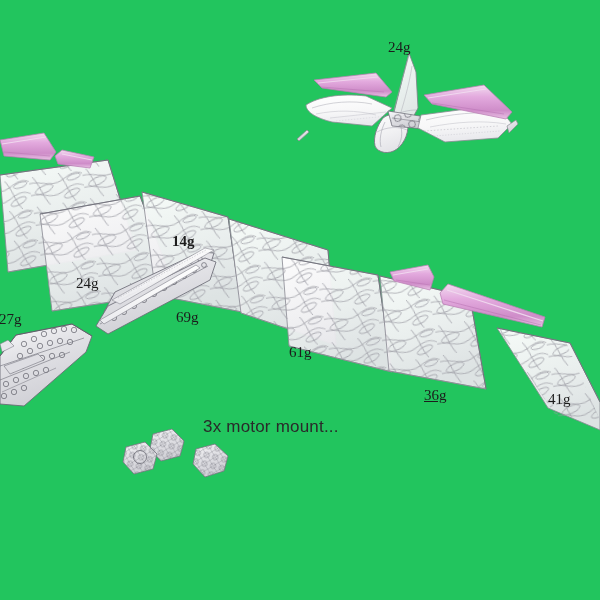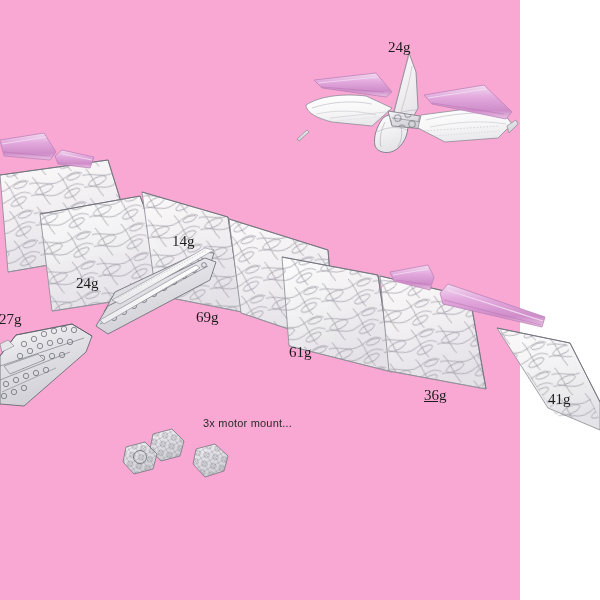--- a/index.html
+++ b/index.html
@@ -11,43 +11,43 @@
   body {
     width: 600px;
     height: 600px;
     overflow: hidden;
     font-family: "Liberation Sans", sans-serif;
     position: relative;
   }
   #stage {
     position: absolute;
     left: 0; top: 0;
-    width: 520px;
+    width: 600px;
     height: 600px;
-    background: #f9a8d4;
+    background: #22c55e;
   }
   #scene {
     position: absolute;
     left: 0; top: 0;
     width: 600px;
     height: 600px;
   }
   .label {
     position: absolute;
     font-family: "Liberation Serif", serif;
     font-size: 15px;
     color: #1c1c1c;
     white-space: nowrap;
     letter-spacing: 0px;
     line-height: 1;
     -webkit-font-smoothing: antialiased;
   }
   .label.small {
     font-family: "Liberation Sans", sans-serif;
-    font-size: 11px;
+    font-size: 17px;
     color: #2a2a2a;
     letter-spacing: .2px;
   }
 </style>
 </head>
 <body>
 
 <div id="stage">
 
   <svg id="scene" viewBox="0 0 600 600">
@@ -382,27 +382,27 @@
         <path d="M196 449 L215 444 L228 456 L224 471 L205 477 L193 464 Z" fill="url(#mountLat)" opacity="0.95"></path>
       </g>
     </g>
 
   </svg>
 
   <div>
 
     <div class="label" style="left:388px; top:40px;">24g</div>
 
-    <div class="label" style="left:172px; top:234px;">14g</div>
+    <div class="label" style="left:172px; top:234px;font-weight:bold;">14g</div>
 
     <div class="label" style="left:76px; top:276px;">24g</div>
 
     <div class="label" style="left:-1px; top:312px;">27g</div>
 
-    <div class="label" style="left:196px; top:310px;">69g</div>
+    <div class="label" style="left:176px; top:310px;">69g</div>
 
     <div class="label" style="left:289px; top:345px;text-align:right;">61g</div>
 
     <div class="label" style="left:424px; top:388px;text-decoration:underline;">36g</div>
 
     <div class="label" style="left:548px; top:392px;">41g</div>
 
     <div class="label small" style="left:203px; top:418px;">3x motor mount...</div>
 
   </div>

